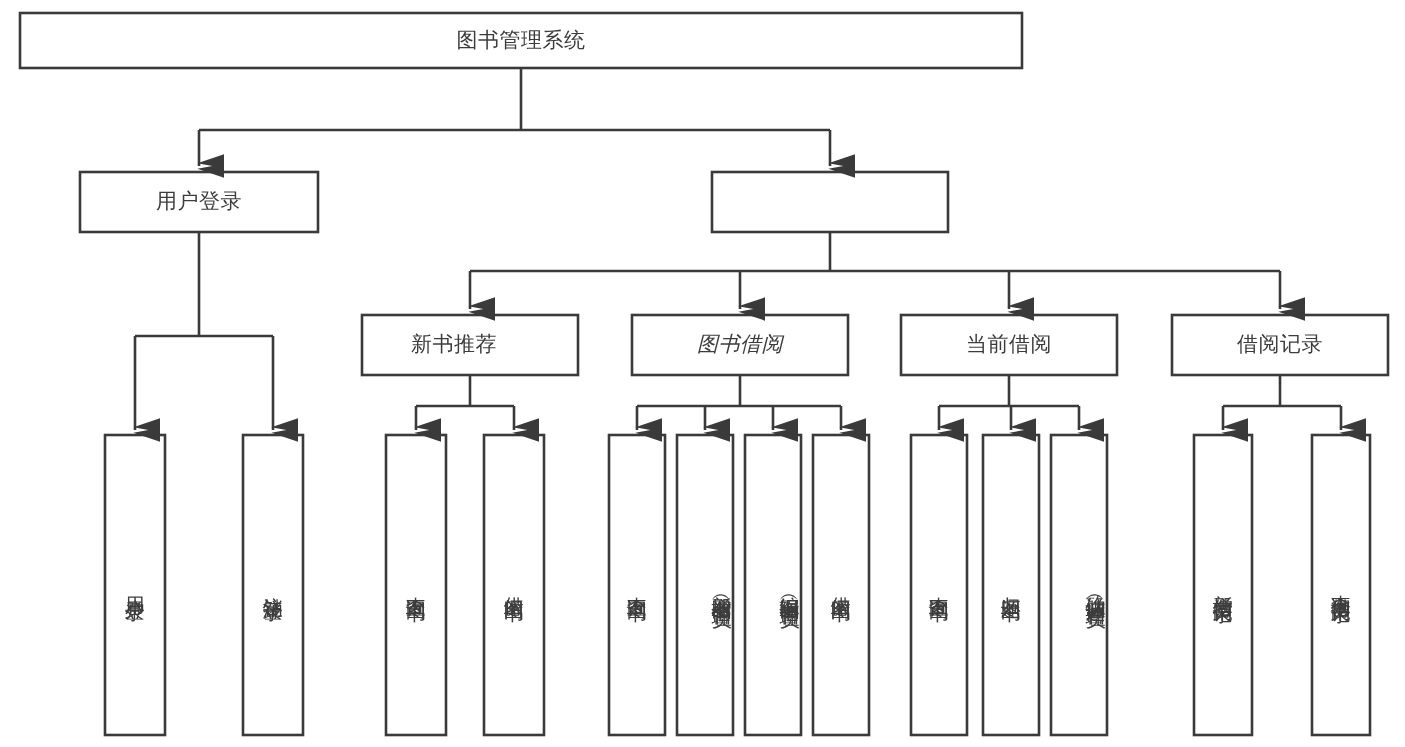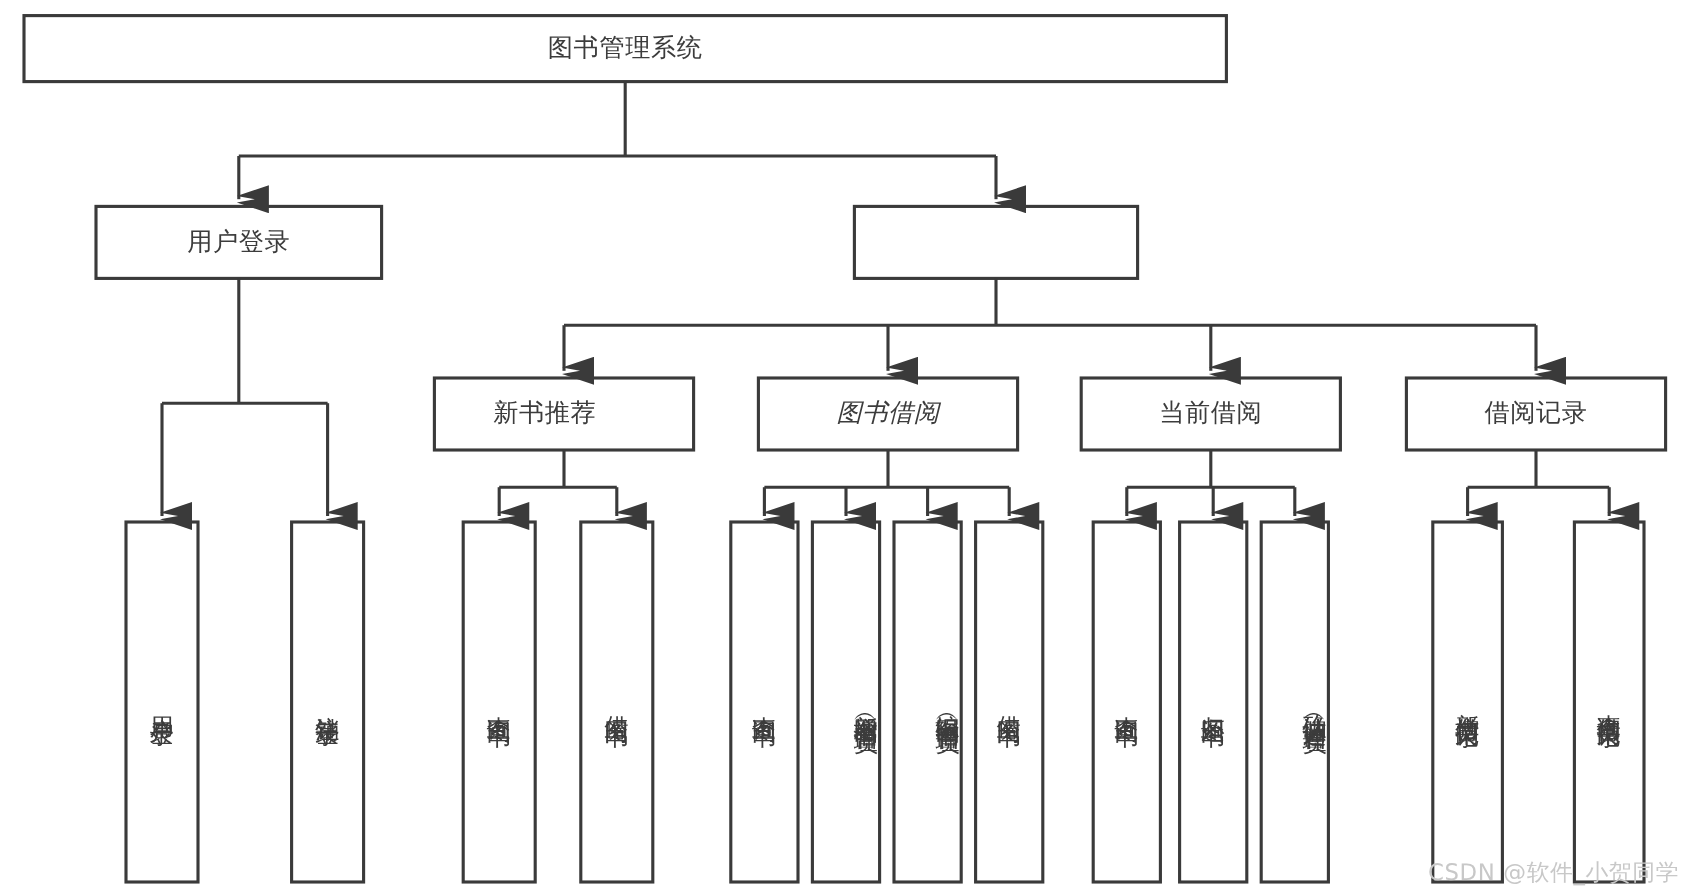--- a/index.html
+++ b/index.html
@@ -173,15 +173,14 @@
   <div class="node-label vertical" style="left:609px; top:435px; width:56px; height:300px;">查询图书</div>
   <div class="node-label vertical" style="left:677px; top:435px; width:56px; height:300px; align-items:flex-start; padding-top:8px; box-sizing:border-box;">新增图书（管理员）</div>
   <div class="node-label vertical" style="left:745px; top:435px; width:56px; height:300px; align-items:flex-start; padding-top:8px; box-sizing:border-box;">编辑图书（管理员）</div>
   <div class="node-label vertical" style="left:813px; top:435px; width:56px; height:300px;">借阅图书</div>
   <div class="node-label vertical" style="left:911px; top:435px; width:56px; height:300px;">查询图书</div>
   <div class="node-label vertical" style="left:983px; top:435px; width:56px; height:300px;">归还图书</div>
   <div class="node-label vertical" style="left:1051px; top:435px; width:56px; height:300px; align-items:flex-start; padding-top:8px; box-sizing:border-box;">确认归还（管理员）</div>
   <div class="node-label vertical" style="left:1194px; top:435px; width:58px; height:300px;">新增借阅记录</div>
   <div class="node-label vertical" style="left:1312px; top:435px; width:58px; height:300px;">查询借阅记录</div>
 
-  <div class="watermark" style="left:1190px; top:714px;">CSDN @软件_小贺同学</div>
 
 </div>
 
 </body></html>

